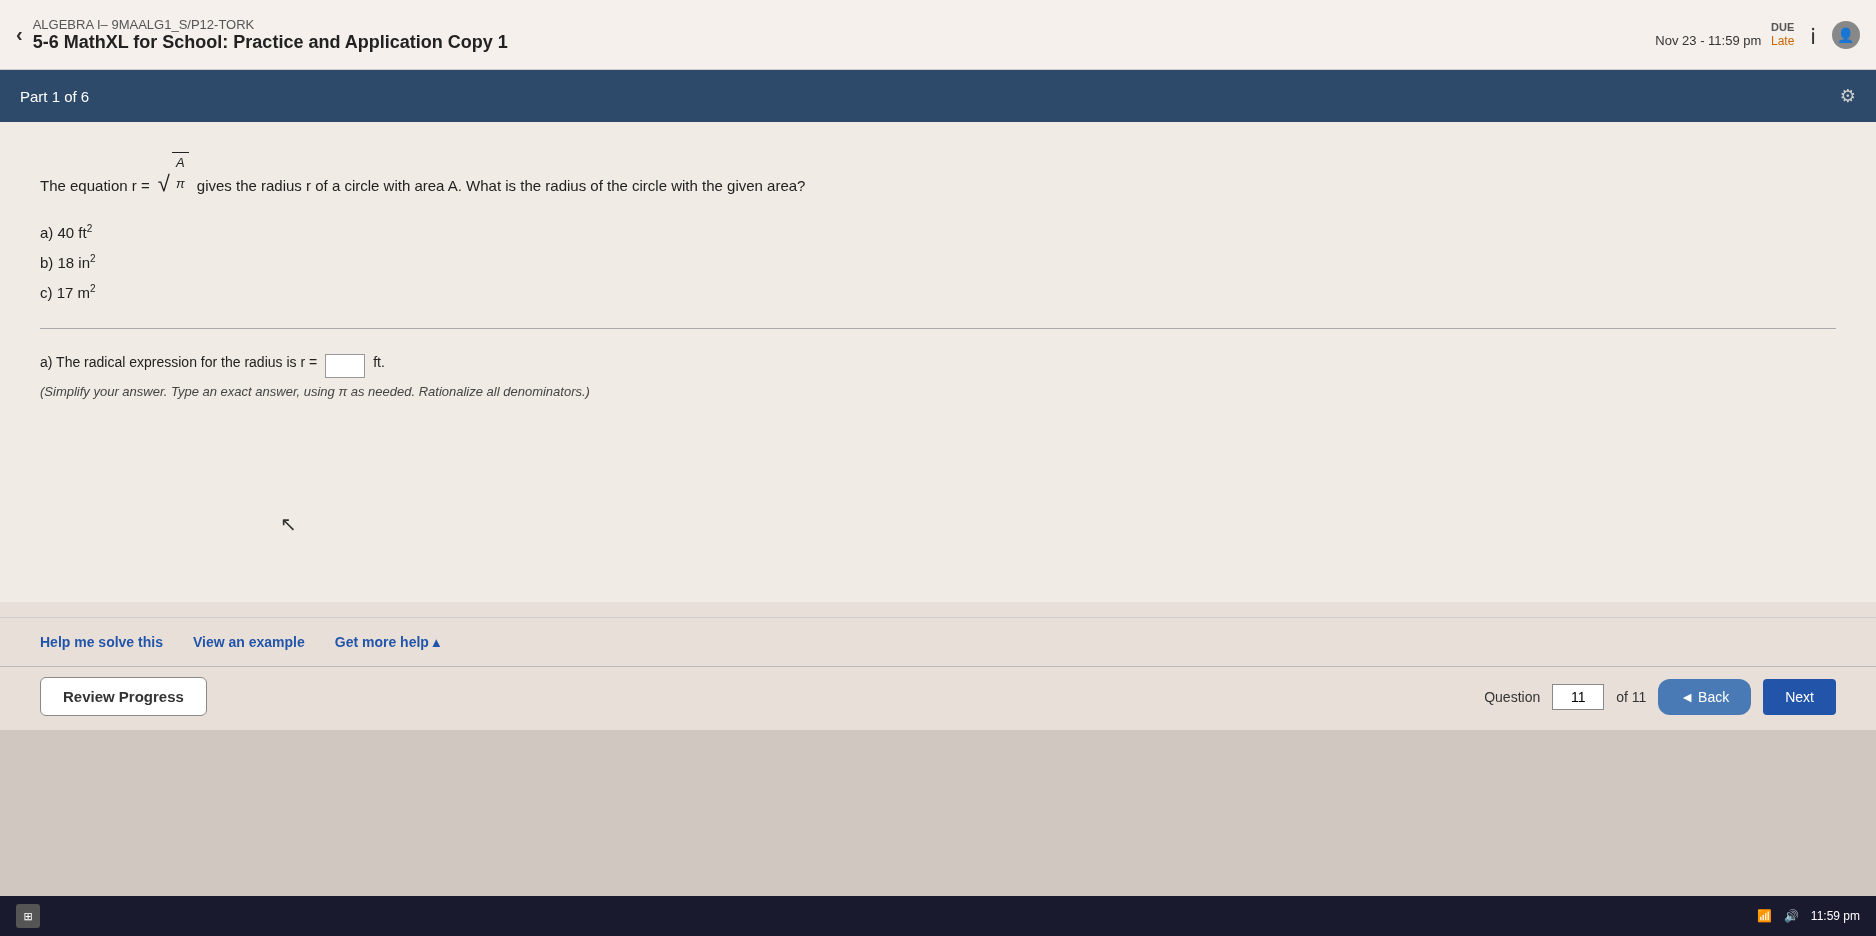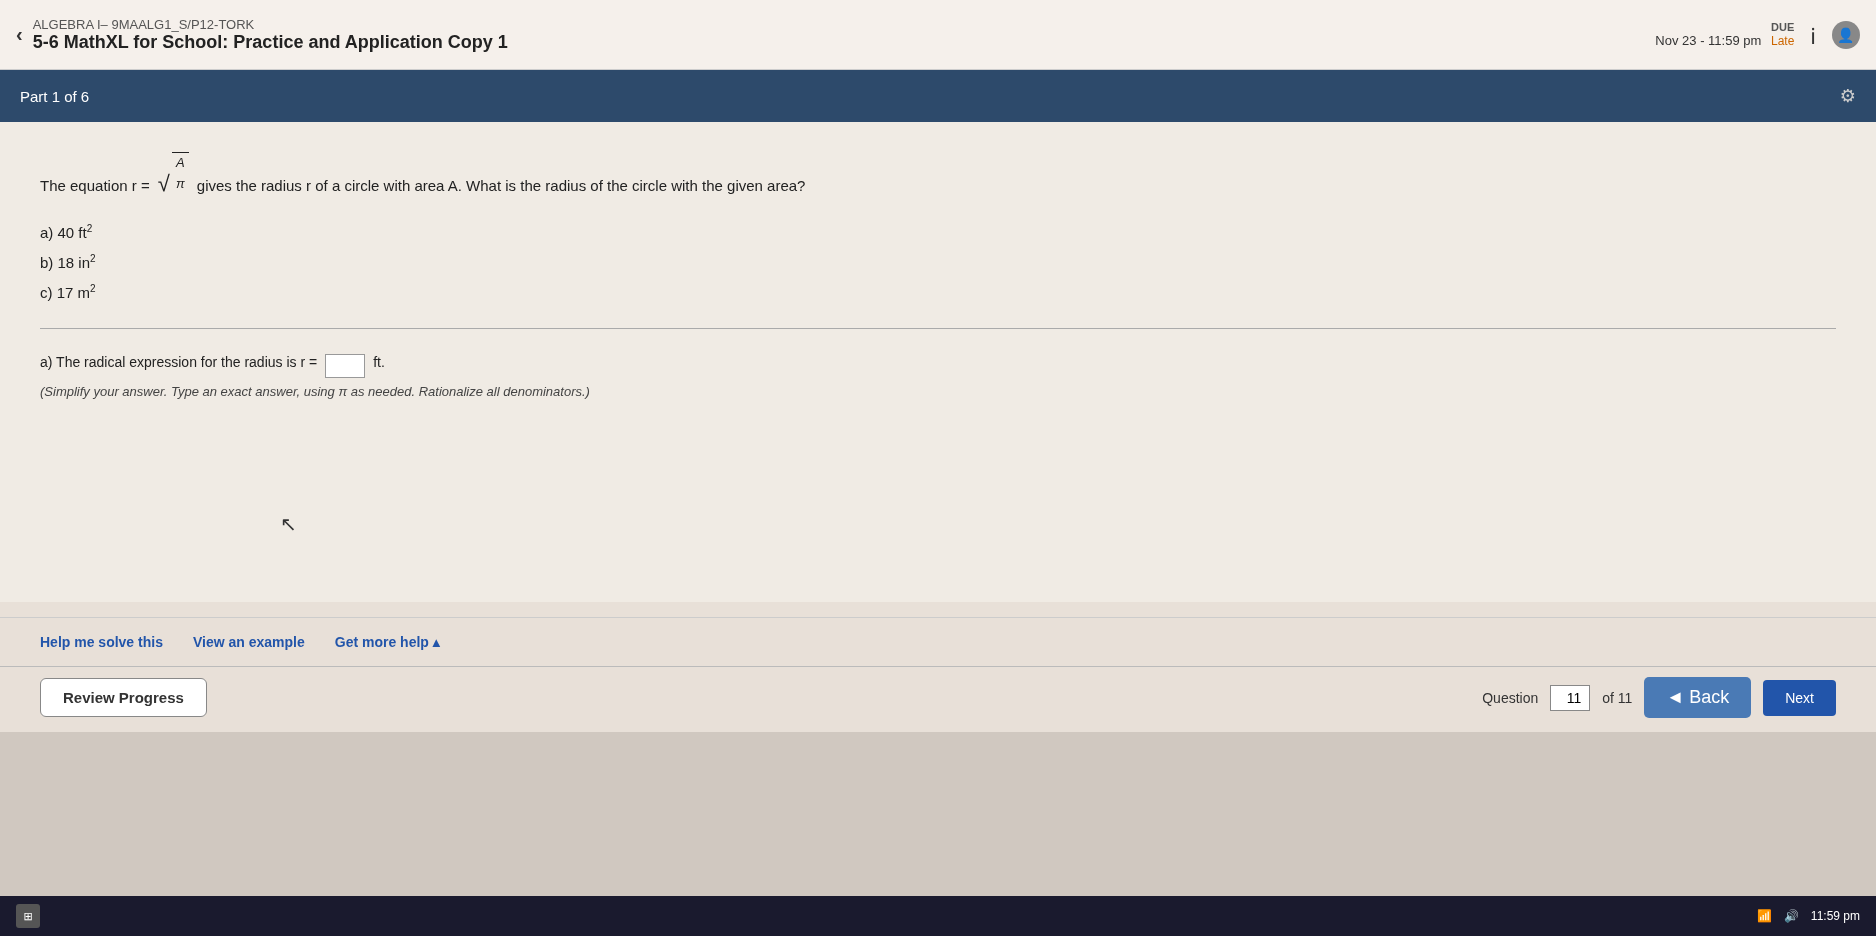--- a/index.html
+++ b/index.html
@@ -286,35 +286,35 @@
     }
     .question-label {
       font-size: 14px;
       color: #333;
     }
     .question-number-input {
       border: 1px solid #888;
       background: white;
       padding: 4px 8px;
       font-size: 14px;
-      width: 40px;
-      text-align: right;
+      width: 52px;
+      text-align: center;
     }
     .of-label {
       font-size: 14px;
       color: #333;
     }
     .back-btn {
       background: #4a7ab5;
       border: none;
       color: white;
       padding: 10px 22px;
-      font-size: 18px;
-      cursor: pointer;
-      border-radius: 5px;
+      font-size: 14px;
+      cursor: pointer;
+      border-radius: 12px;
     }
     .next-btn {
       background: #2255aa;
       border: none;
       color: white;
       padding: 10px 22px;
       font-size: 14px;
       cursor: pointer;
       border-radius: 4px;
     }

